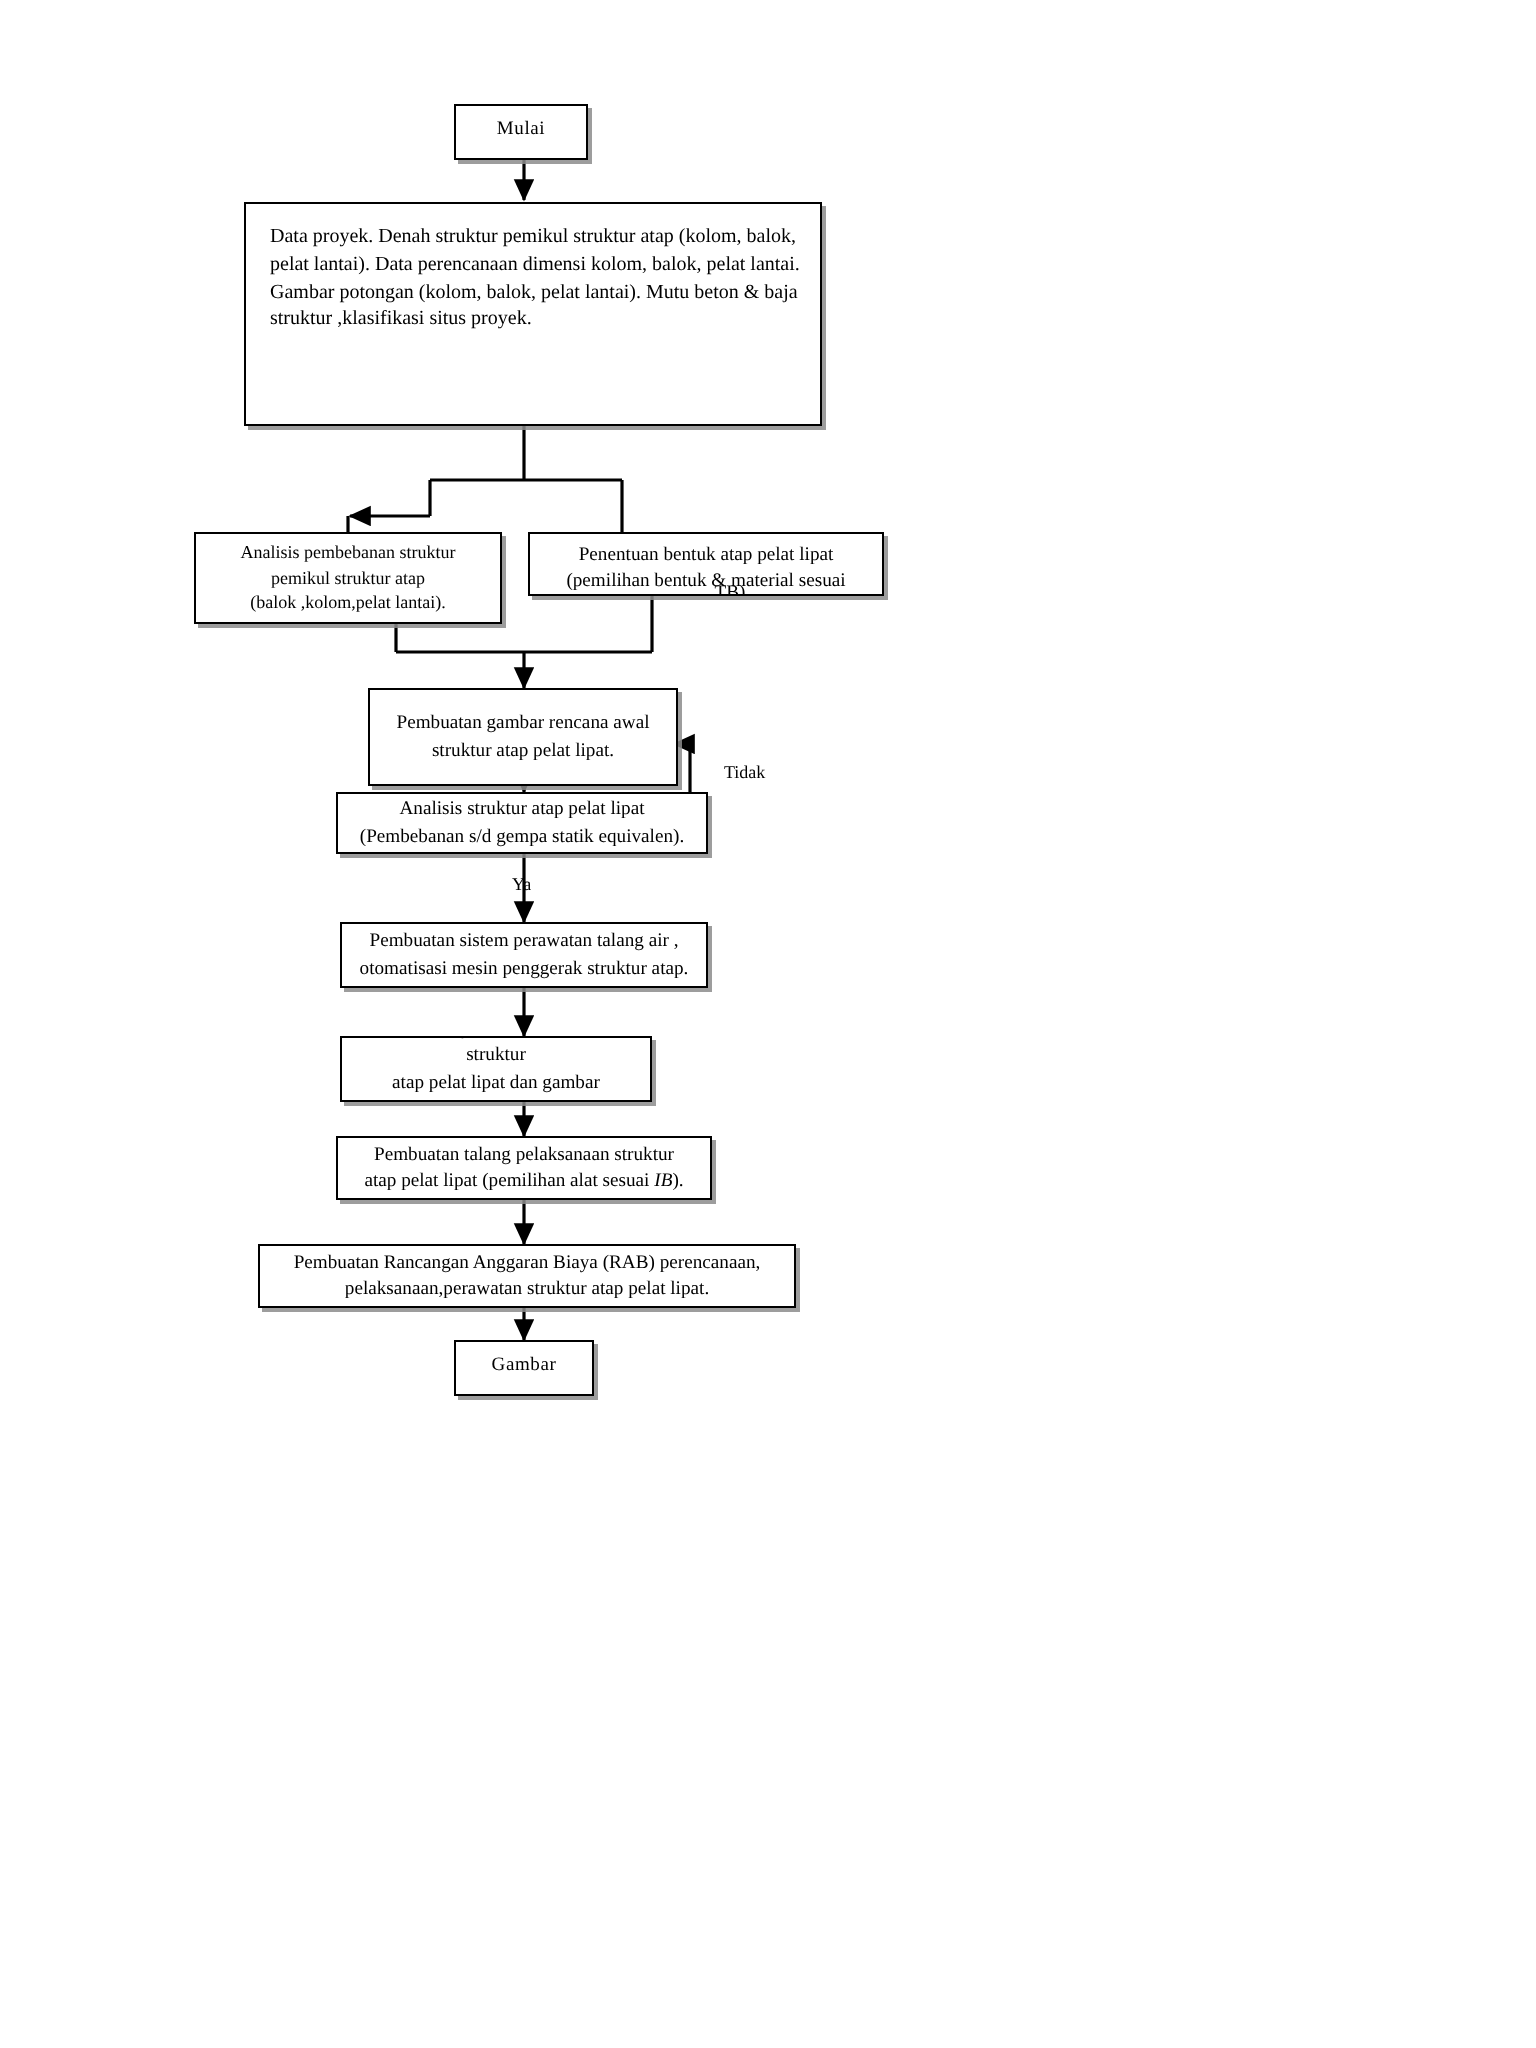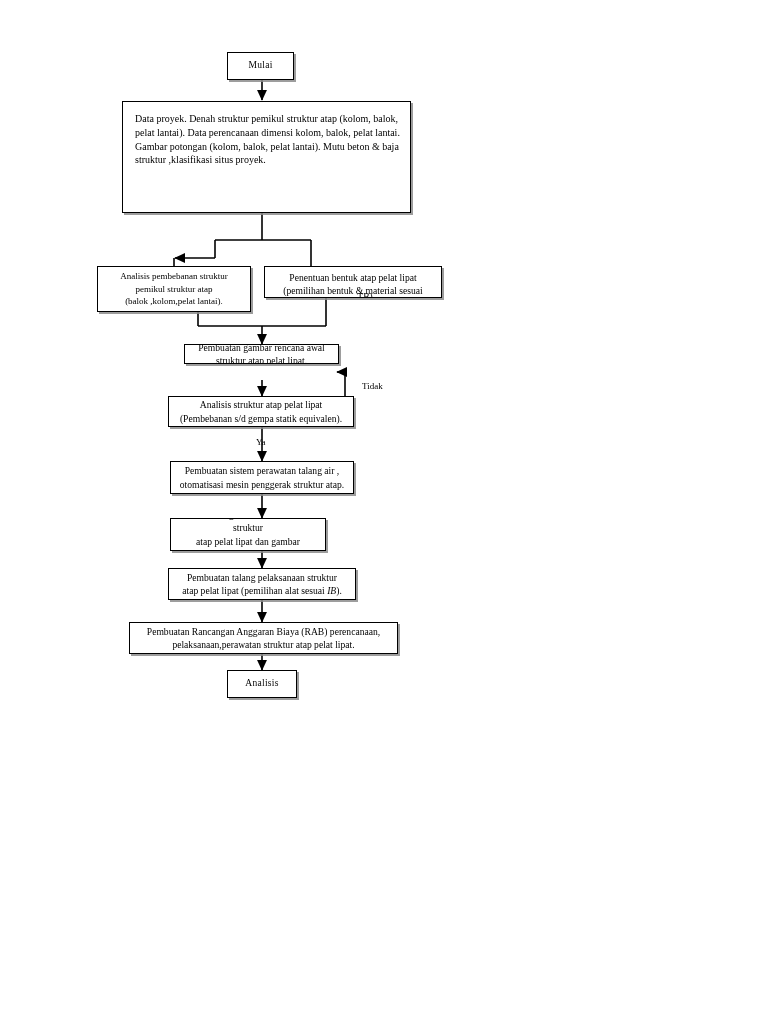--- a/index.html
+++ b/index.html
@@ -137,21 +137,21 @@
 pemikul struktur atap
 (balok ,kolom,pelat lantai).</span>
   </div>
 
   <div class="node med" style="left:264px; top:266px; width:178px; height:32px; align-items:center; padding-top:4px;">
     <span class="txt">Penentuan bentuk atap pelat lipat
 (pemilihan bentuk &amp; material sesuai</span>
     <span class="clip-line" style="top:24px;">TB)</span>
   </div>
 
-  <div class="node med" style="left:184px; top:344px; width:155px; height:20px;">
+  <div class="node med" style="left:184px; top:344px; width:155px; height:49px;">
     <span class="txt">Pembuatan gambar rencana awal
 struktur atap pelat lipat.</span>
   </div>
 
   <div class="node med" style="left:168px; top:396px; width:186px; height:31px;">
     <span class="txt">Analisis struktur atap pelat lipat
 (Pembebanan s/d gempa statik equivalen).</span>
   </div>
 
   <div class="node med" style="left:170px; top:461px; width:184px; height:33px;">
@@ -168,20 +168,20 @@
     <span class="txt"><span>Pembuatan talang pelaksanaan struktur
 atap pelat lipat (pemilihan alat sesuai </span><i>IB</i><span>).</span></span>
   </div>
 
   <div class="node med" style="left:129px; top:622px; width:269px; height:32px;">
     <span class="txt">Pembuatan Rancangan Anggaran Biaya (RAB) perencanaan,
 pelaksanaan,perawatan struktur atap pelat lipat.</span>
   </div>
 
   <div class="node terminal" style="left:227px; top:670px; width:70px; height:28px;">
-    <span class="txt">Analisis</span>
+    <span class="txt">Gambar</span>
   </div>
 
   <div class="label" style="left:362px; top:381px;">Tidak</div>
 
   <div class="label" style="left:256px; top:437px;">Ya</div>
 
 </div>
 
 </body></html>

